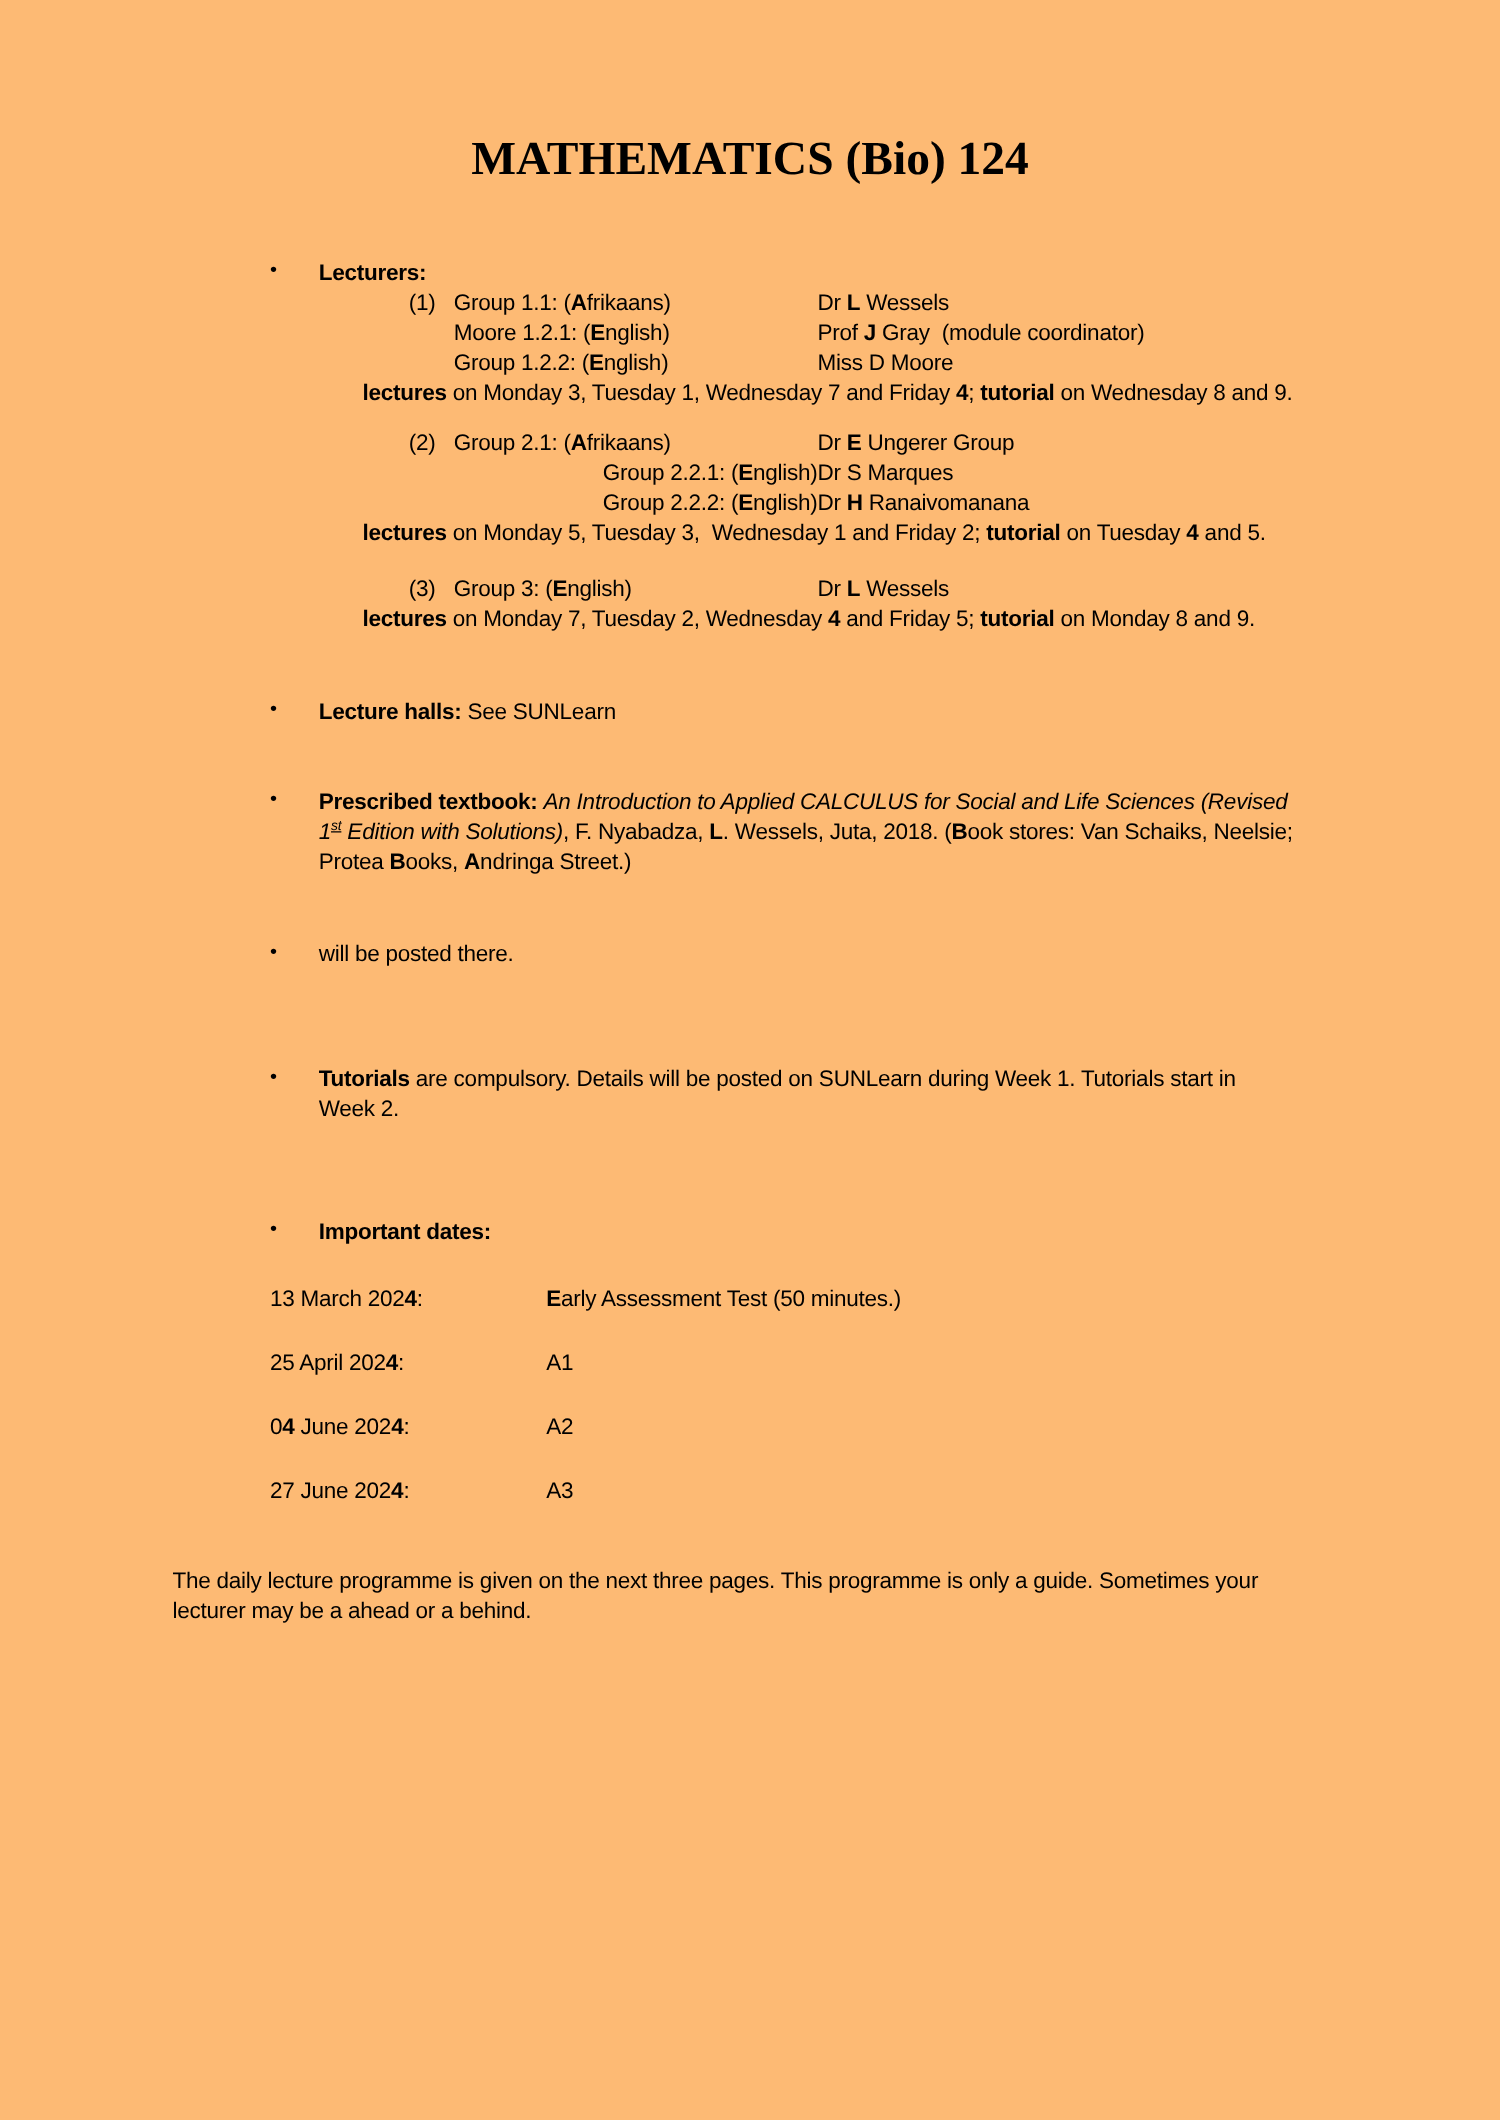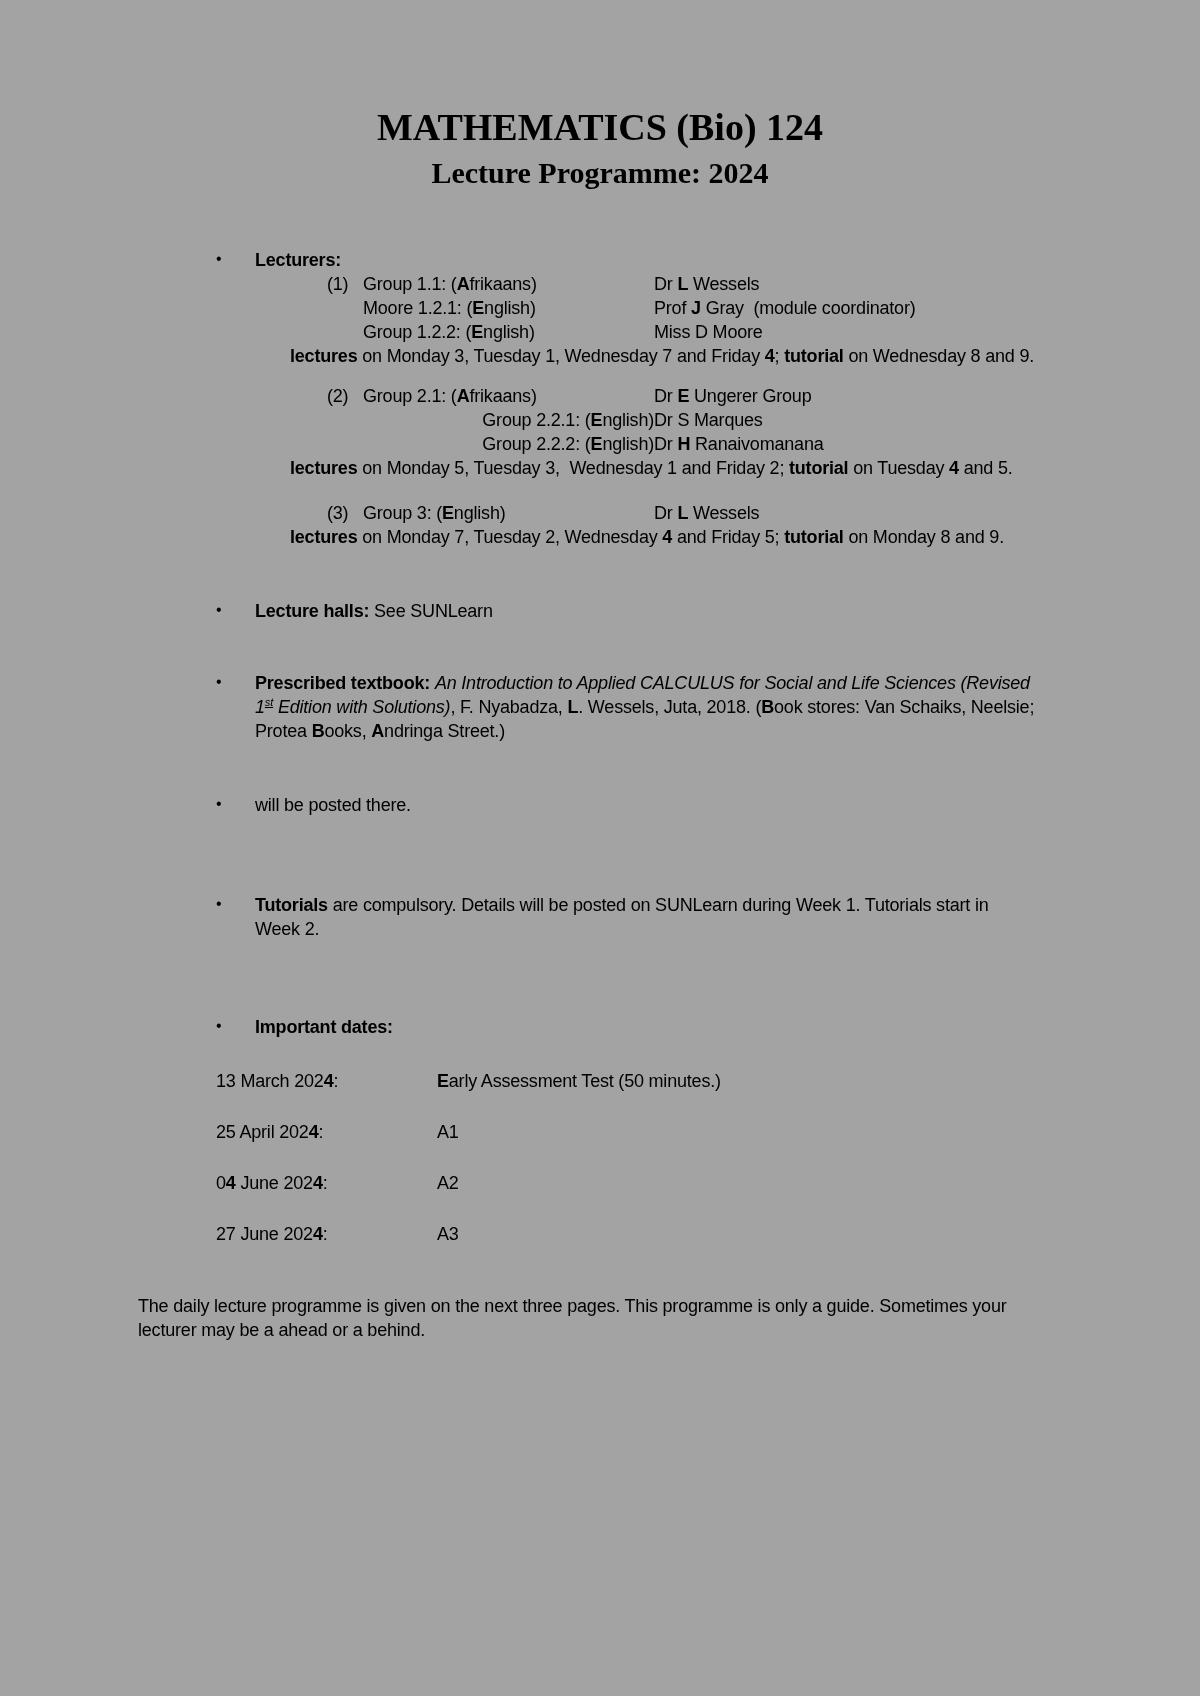--- a/index.html
+++ b/index.html
@@ -1,19 +1,19 @@
 <!DOCTYPE html>
 <html><head>
 <meta charset="utf-8">
 <style>
   html,body { margin:0; padding:0; background:#ffffff; }
   .doc {
     position:relative;
     width:1200px; height:1696px;
-    background:#a3a3a3;
+    background:#fdba74;
     color:#000000;
     font-family:"Liberation Sans", sans-serif;
     font-size:18px; line-height:24px;
     letter-spacing:-0.2px;
     overflow:hidden;
   }
   .head { margin:0 135px; letter-spacing:0; text-align:center;
           font-family:"Liberation Serif", serif; font-weight:bold; }
   .title    { padding-top:102px; font-size:38px; line-height:50px; }
   .subtitle { font-size:30px; line-height:42px; }
@@ -53,21 +53,20 @@
 
   .footer { margin:48px 130px 0 138px; }
 </style>
 </head>
 <body>
 
 <div class="doc">
 
   <div class="head">
     <div class="title">MATHEMATICS (Bio) 124</div>
-    <div class="subtitle">Lecture Programme: 2024</div>
   </div>
 
   <div class="bullet mt-lect1">
     <span class="dot">•</span>
     <div class="line"><span class="rb">Lecturers:</span></div>
   </div>
 
   <div>
     <div class="g-row"><span class="g-num">(1)</span><span class="g-label"><span>Group 1.1: (</span><span class="rb">A</span><span>frikaans)</span></span><span><span>Dr </span><span class="rb">L</span><span> Wessels</span></span></div>
     <div class="g-row"><span class="g-num"></span><span class="g-label"><span>Moore 1.2.1: (</span><span class="rb">E</span><span>nglish)</span></span><span><span>Prof </span><span class="rb">J</span><span> Gray  (module coordinator)</span></span></div>

